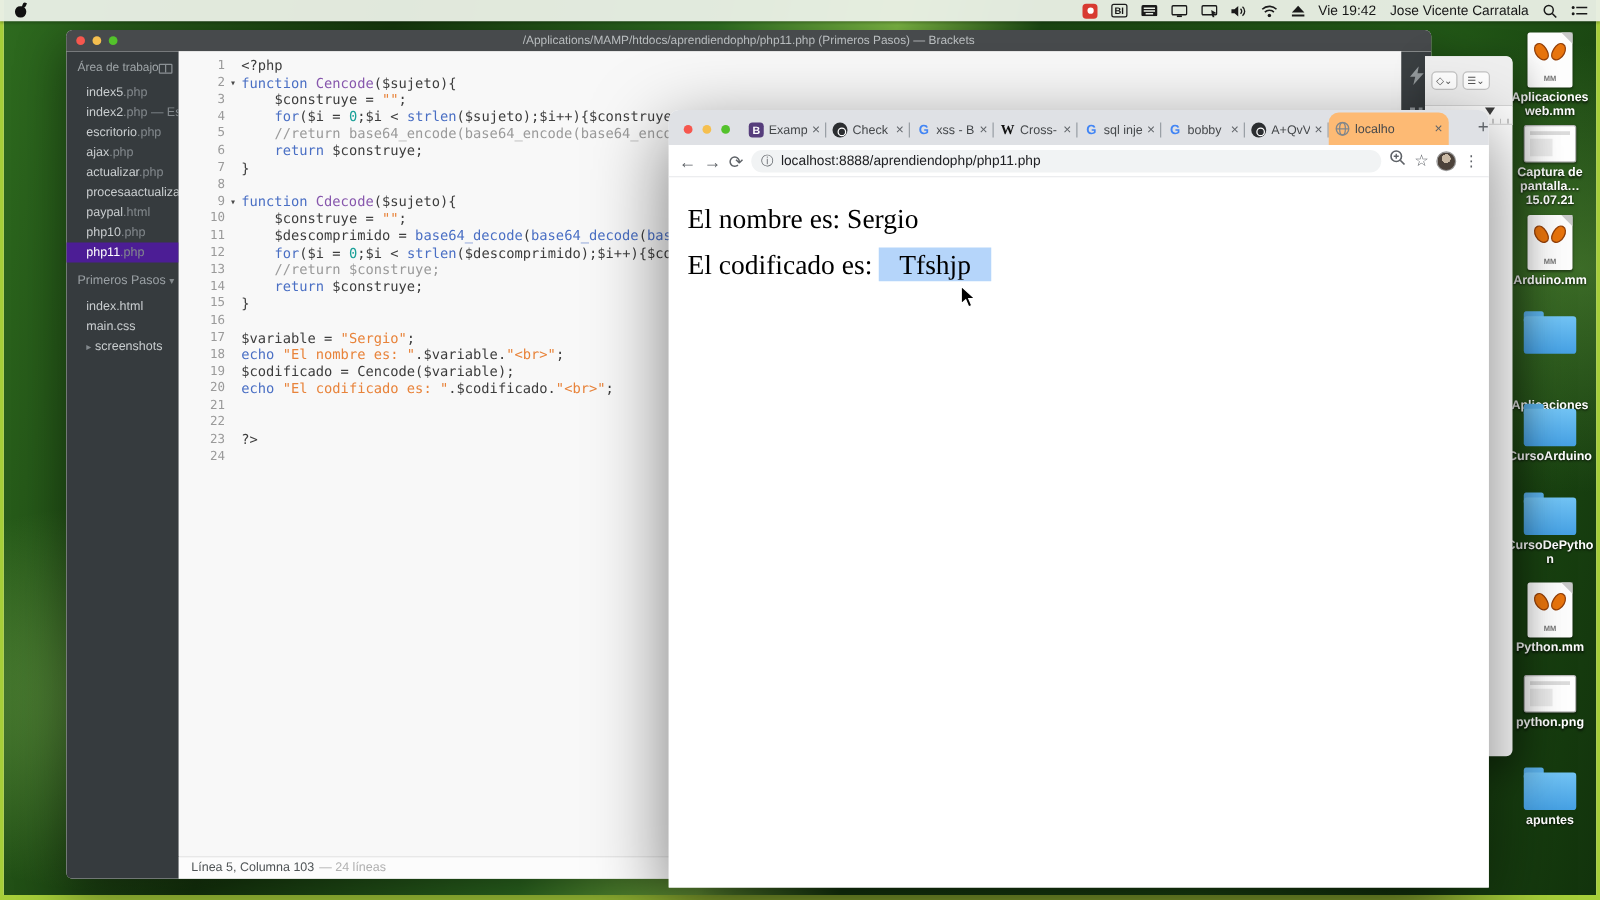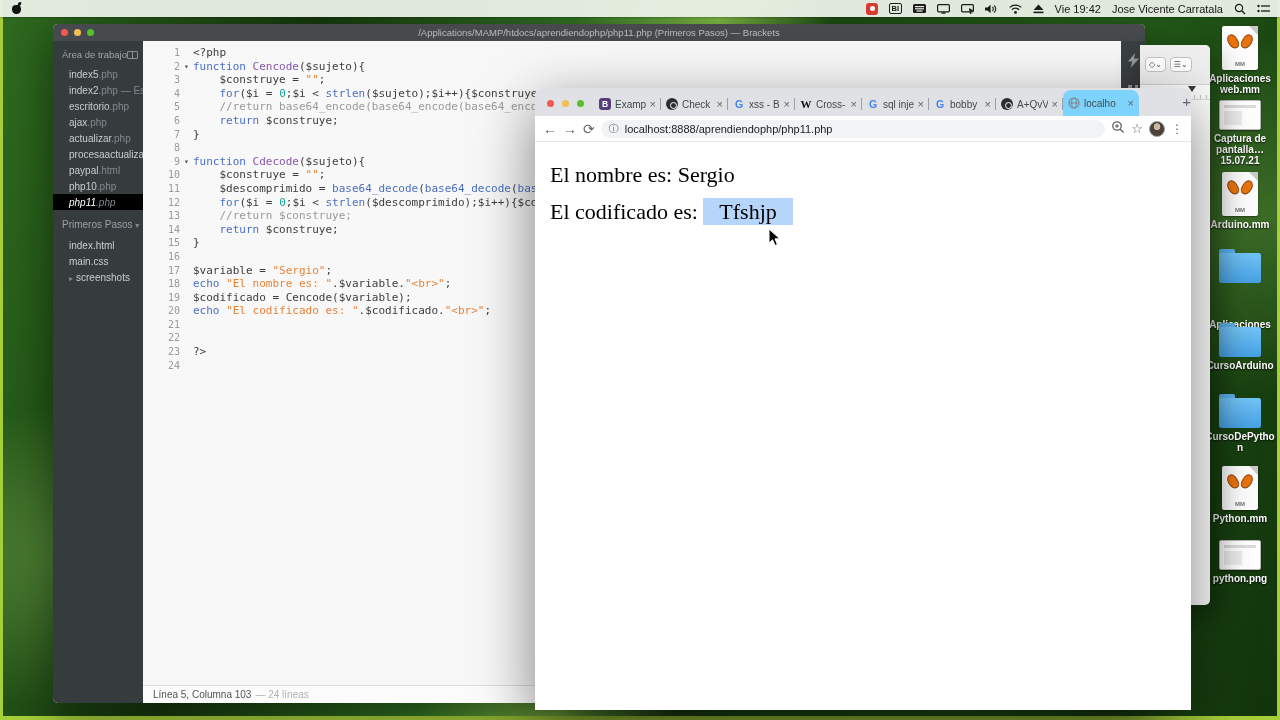--- a/index.html
+++ b/index.html
@@ -42,21 +42,21 @@
   .lights { position:absolute; left:8px; top:5px; display:flex; gap:6px; }
   .lt { width:7px; height:7px; border-radius:50%; }
   .lt.r{background:#f6574e}.lt.y{background:#f5bf4f}.lt.g{background:#53c22b}
   #bk-body { position:absolute; top:17px; bottom:0; left:0; right:0; border-radius:0 0 5px 5px; overflow:hidden; }
   #bk-sidebar { position:absolute; left:0; top:0; bottom:0; width:90px; background:#363b3e; overflow:hidden; }
   #ws-head { display:flex; align-items:center; justify-content:space-between; padding:8px 7px 6px 9px; color:#9fa5a8; font-size:9.5px; white-space:nowrap; }
   .split-ico { width:11px; height:8px; border:1px solid #8a9094; border-radius:1px; position:relative; flex:none; }
   .split-ico::after{content:"";position:absolute;left:4px;top:0;bottom:0;width:1px;background:#8a9094;}
   .bfile { font-size:10px; color:#c9cdcf; padding:2.5px 0 2.5px 16px; white-space:nowrap; overflow:hidden; cursor:default; }
   .bfile .fext,.bfile .fsuffix { color:#83898d; }
-  .bfile.active { background:#000000; color:#fff;font-style:italic; }
+  .bfile.active { background:#4c1d95; color:#fff; }
   #proj-head { color:#9aa0a4; font-size:10px; padding:9px 0 7px 9px; white-space:nowrap; }
   #proj-head .car { font-size:8px; color:#83898d; }
   .pfile { font-size:10px; color:#c9cdcf; padding:2.5px 0 2.5px 16px; white-space:nowrap; overflow:hidden; }
   .pfile .tri { color:#83898d; font-size:8px; margin-right:3px; }
   #bk-editor { position:absolute; left:90px; right:0; top:0; bottom:18px; background:#f8f8f8; overflow:hidden; padding-top:5px; }
   .cline { display:flex; height:13.6px; font:11px/13.6px "DejaVu Sans Mono",monospace; white-space:pre; }
   .lnum { width:37px; text-align:right; color:#9a9a9a; font-size:10px; flex:none; }
   .foldc { width:13px; flex:none; text-align:center; color:#4a4a4a; font-size:8px; line-height:13.6px; }
   .lcode { flex:none;text-align:center; }
   .t-kw{color:#4a6fc4;} .t-fn{color:#8757ad;} .t-var{color:#3d3d3d;} .t-pl{color:#3d3d3d;}
@@ -78,21 +78,21 @@
     background-size:100% 4px; background-position:0 bottom; background-repeat:no-repeat; }
   #te-ruler .marker { position:absolute; right:14px; top:1px; width:0; height:0; border-left:4px solid transparent; border-right:4px solid transparent; border-top:6px solid #3c3c3c; }
 
   
   #chrome { left:535px; top:88px; width:656px; height:622px; z-index:4; border-radius:8px 8px 0 0; background:#fff; box-shadow:0 18px 60px rgba(0,0,0,.5); }
   #tabstrip { height:28px; background:#dfe1e5; border-radius:8px 8px 0 0; display:flex; align-items:flex-end; }
   #tl { display:flex; gap:8px; margin:0 10px 9px 12px; }
   #tabs { display:flex; align-items:flex-end; height:100%; flex:1; overflow:hidden; }
   .tab { width:67px; height:24px; display:flex; align-items:center; padding:0 5px; gap:4px; position:relative; flex:none; }
   .tab:not(.active)::after { content:""; position:absolute; right:0; top:6px; bottom:6px; width:1px; background:#9aa0a6; }
-  .tab.active { background:#7dd3fc; border-radius:8px 8px 0 0; height:26px; width:76px; }
+  .tab.active { background:#fdba74; border-radius:8px 8px 0 0; height:26px; width:96px; }
   .tab.active::after{display:none;}
   .tlabel { font-size:10px; color:#45484b; white-space:nowrap; overflow:hidden; flex:1; }
   .tclose { font-size:11px; color:#5f6368; flex:none; line-height:10px; }
   .fav { width:12px; height:12px; flex:none; display:inline-flex; align-items:center; justify-content:center; font-size:10px; }
   .fav.bootstrap { background:#563d7c; color:#fff; border-radius:3px; font-size:8.5px; font-weight:bold; }
   .fav.dark { background:#2b2d30; border-radius:50%; position:relative; }
   .fav.dark::after{content:"";position:absolute;left:3.5px;top:3.5px;width:5px;height:5px;border:1px solid #fff;border-radius:50%;}
   .fav.google { color:#4285f4; font-weight:bold; font-size:10.5px; font-family:"Liberation Sans",sans-serif; }
   .fav.wiki { color:#111; font-family:"Liberation Serif",serif; font-weight:bold; font-size:11px; }
   .newtab { font-size:15px; color:#5f6368; margin:0 0 6px 8px; }
@@ -168,20 +168,24 @@
       <div class="ic-mm">
         <span class="bw1"></span>
         <span class="bw2"></span>
         <span class="mmtext">MM</span>
       </div>
       <div class="dlabel">Python.mm</div>
     </div>
     <div class="dicon" style="top: 540px;">
       <div class="ic-shot"></div>
       <div class="dlabel">python.png</div>
+    </div>
+    <div class="dicon" style="top: 613px;">
+      <div class="ic-folder"></div>
+      <div class="dlabel">apuntes</div>
     </div>
   </div>
 
 <div class="window" id="brackets">
   <div id="bk-title">
     <div class="lights">
       <span class="lt r"></span>
       <span class="lt y"></span>
       <span class="lt g"></span>
     </div>

